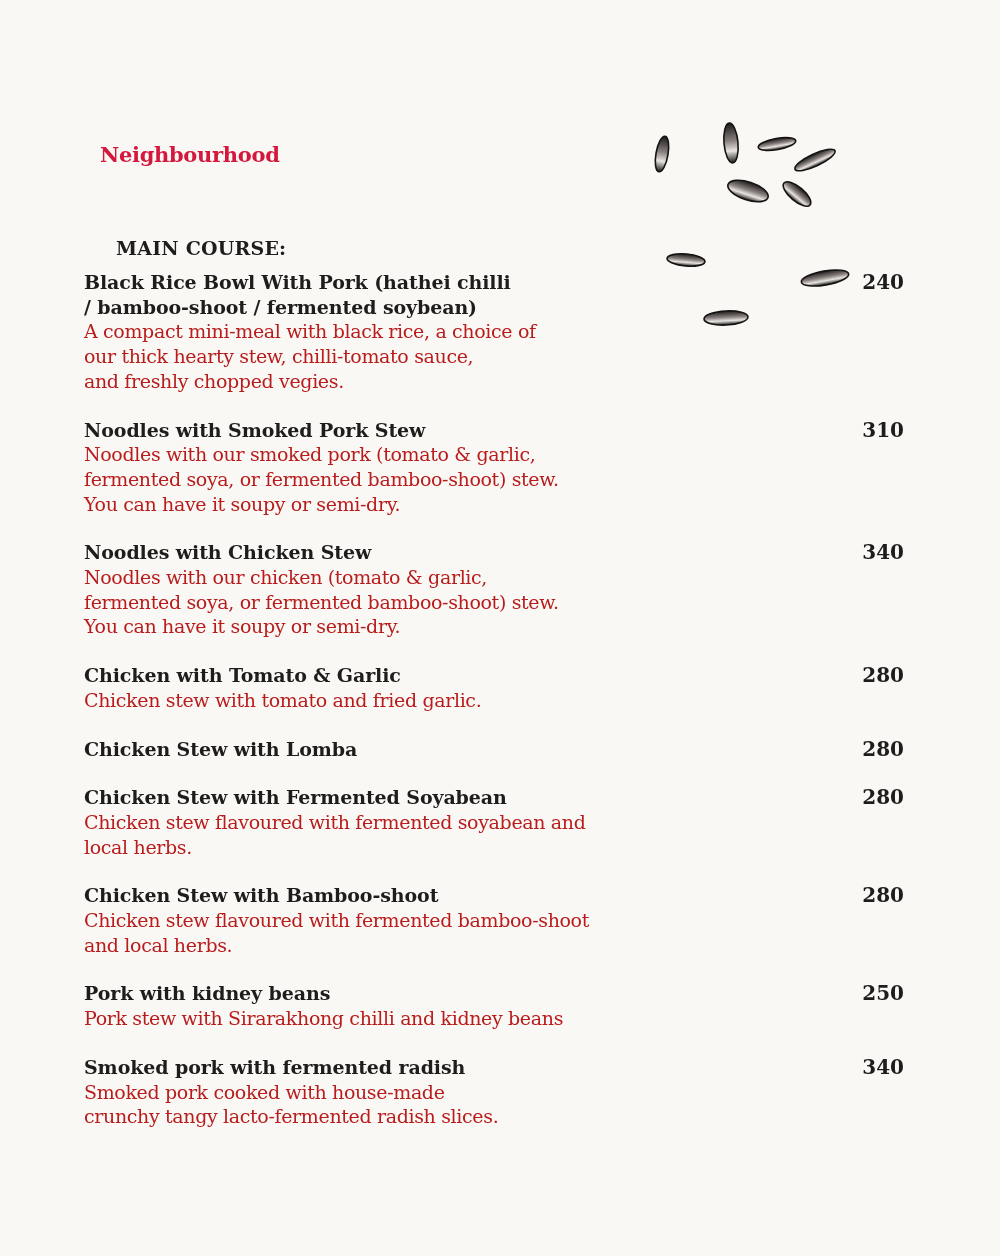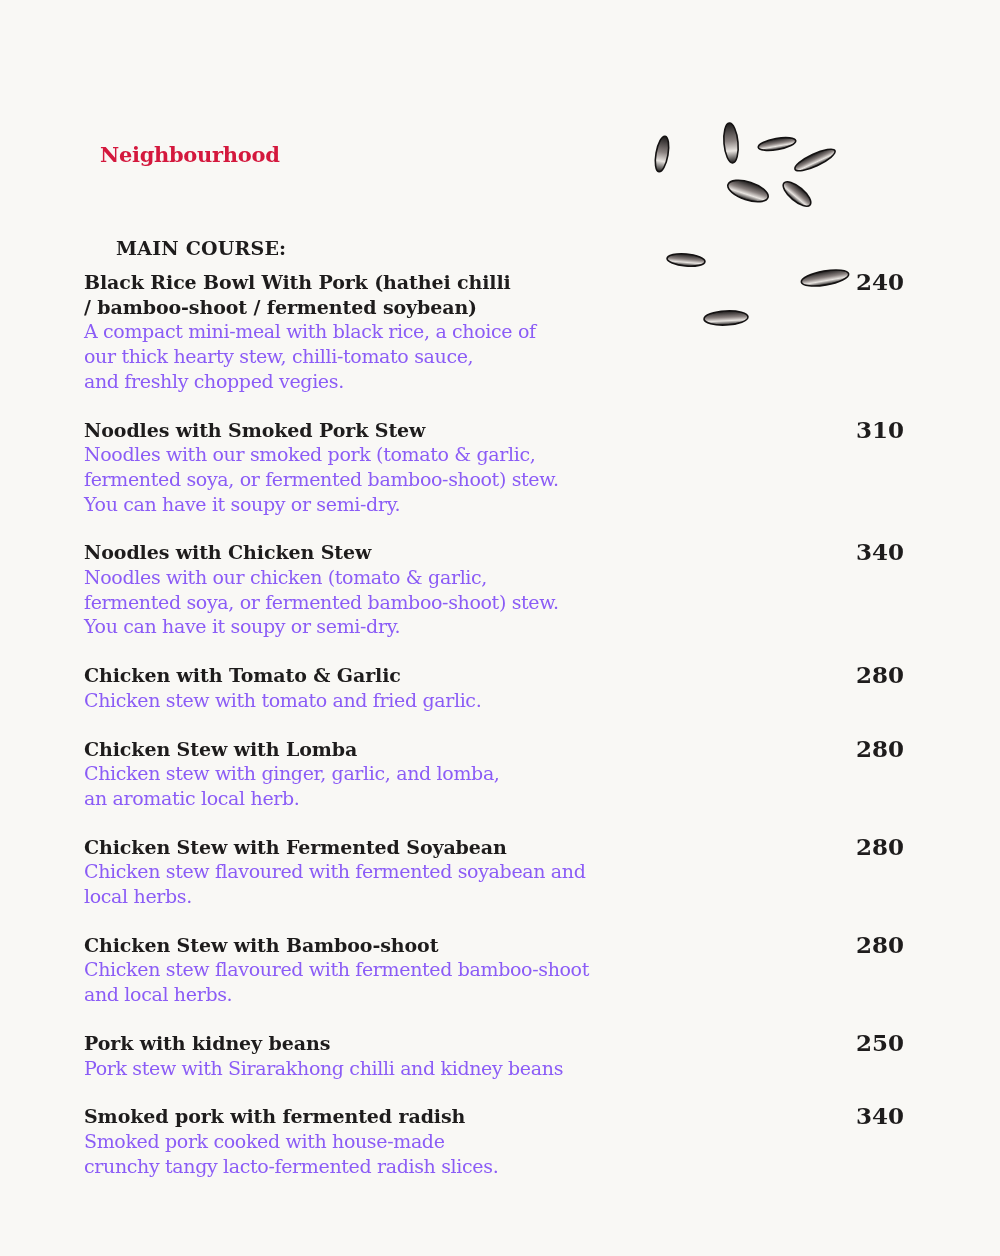--- a/index.html
+++ b/index.html
@@ -54,27 +54,27 @@
       line-height: 24.7px;
       white-space: pre-line;
       letter-spacing: -0.1px;
     }
     .item-desc {
       font-size: 19px;
       font-weight: normal;
       line-height: 24.7px;
       white-space: pre-line;
       letter-spacing: -0.35px;
-      color: #8b5cf6;
+      color: #b91c1c;
     }
     .item-price {
       position: absolute;
       right: 0;
       top: 0;
-      font-size: 23px;
+      font-size: 20px;
       font-weight: bold;
       line-height: 24.7px;
     }
     .rice-deco {
       position: absolute;
       left: 640px;
       top: 110px;
       width: 220px;
       height: 230px;
     }
@@ -131,22 +131,20 @@
 You can have it soupy or semi-dry.</div>
     <div class="item-price">340</div>
   </li>
   <li class="menu-item">
     <div class="item-name">Chicken with Tomato &amp; Garlic</div>
     <div class="item-desc">Chicken stew with tomato and fried garlic.</div>
     <div class="item-price">280</div>
   </li>
   <li class="menu-item">
     <div class="item-name">Chicken Stew with Lomba</div>
-    <div class="item-desc">Chicken stew with ginger, garlic, and lomba,
-an aromatic local herb.</div>
     <div class="item-price">280</div>
   </li>
   <li class="menu-item">
     <div class="item-name">Chicken Stew with Fermented Soyabean</div>
     <div class="item-desc">Chicken stew flavoured with fermented soyabean and
 local herbs.</div>
     <div class="item-price">280</div>
   </li>
   <li class="menu-item">
     <div class="item-name">Chicken Stew with Bamboo-shoot</div>

